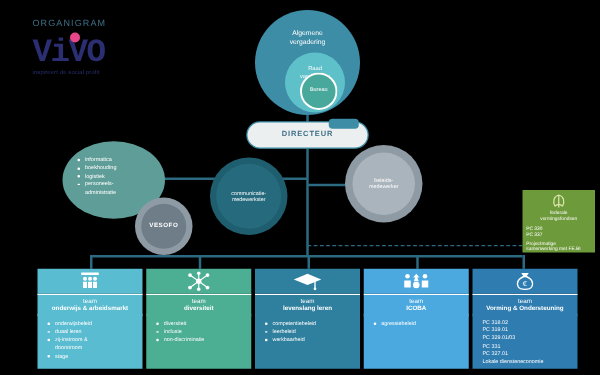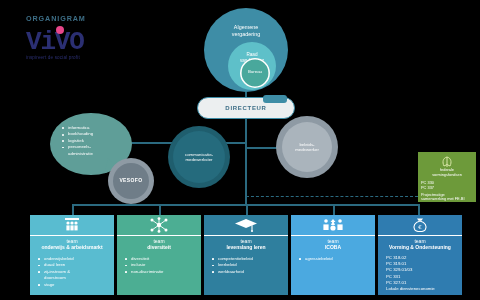--- a/index.html
+++ b/index.html
@@ -3,21 +3,21 @@
 <meta charset="utf-8">
 <style>
   html,body{margin:0;padding:0;background:#000;}
   body{width:480px;height:300px;overflow:hidden;
        font-family:"Liberation Sans","DejaVu Sans",sans-serif;
        color:#fff;-webkit-font-smoothing:antialiased;}
   #stage{position:relative;width:480px;height:300px;background:#000;}
 
   
   #brand{position:absolute;left:26px;top:14px;width:96px;}
-  .org-word{font-size:7.2px;font-weight:700;letter-spacing:.9px;color:#3d6e86;}
+  .org-word{font-size:7.2px;font-weight:400;letter-spacing:.9px;color:#3d6e86;}
   .vivo-wrap{position:relative;margin-top:4px;height:34px;}
   .vivo-text{font-size:26px;font-weight:700;letter-spacing:-1.2px;color:#2b2f72;
              line-height:30px;font-family:Liberation Mono, monospace;}
   .vivo-dot{position:absolute;left:30px;top:-1px;width:8px;height:8px;border-radius:50%;
             background:#e8468a;}
   .vivo-tag{font-size:4.6px;color:#2b2f72;letter-spacing:.15px;margin-top:-2px;}
 
   
   .ln{position:absolute;background:#2b6a80;}
   .vln{width:1.6px;}

